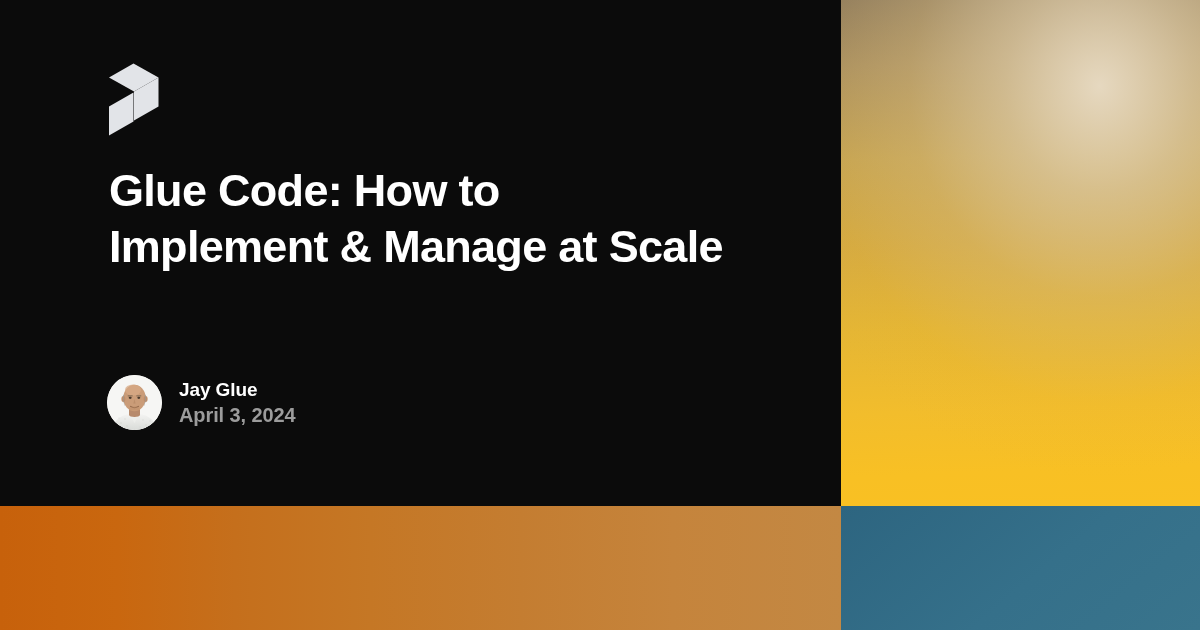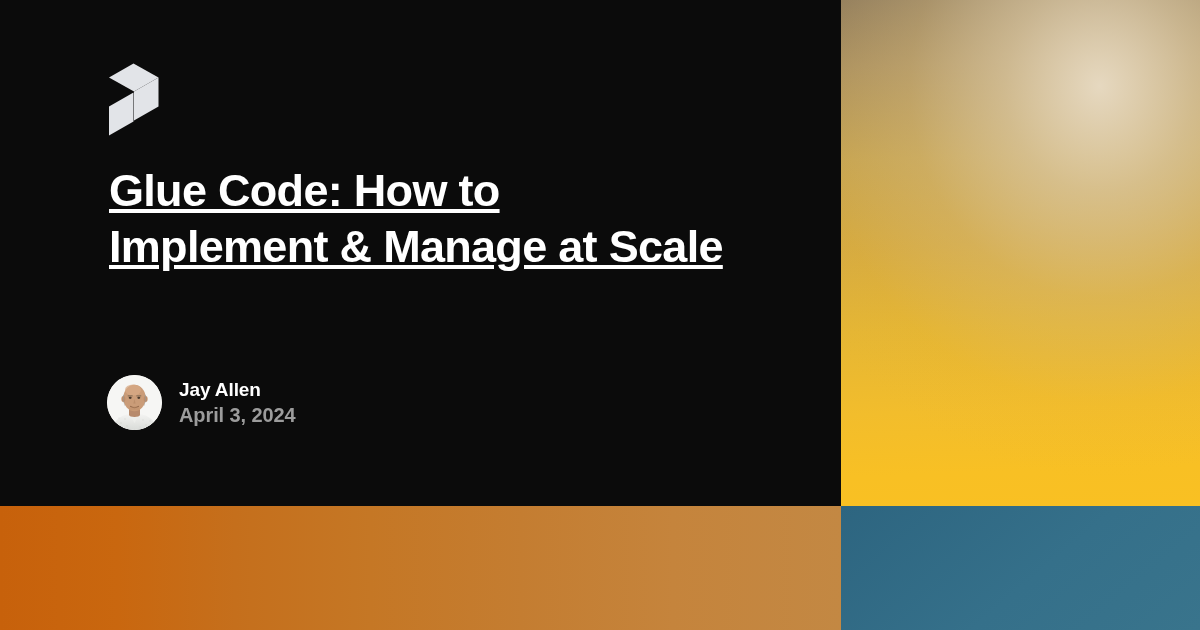--- a/index.html
+++ b/index.html
@@ -108,21 +108,20 @@
     left: 109px;
     top: 163px;
     width: 620px;
     margin: 0;
     color: #FFFFFF;
     font-family: "Liberation Sans", sans-serif;
     font-size: 45px;
     font-weight: 700;
     line-height: 56px;
     letter-spacing: -0.7px;
-    text-decoration: underline;
   }
 
   .byline {
     position: absolute;
     left: 107px;
     top: 375px;
     display: flex;
     align-items: center;
     gap: 17px;
   }
@@ -236,19 +235,19 @@
 
             <path d="M27.4 24 L26.4 28.4 L28.6 28.4 Z" fill="#B98C69" opacity="0.85"></path>
 
             <path d="M23.6 31.4 C25.6 33.1 29.4 33.1 31.4 31.4" stroke="#8E6347" stroke-width="1.1" fill="none" stroke-linecap="round"></path>
 
             <ellipse cx="27.5" cy="33.4" rx="5.2" ry="2.1" fill="#BC8D69" opacity="0.45"></ellipse>
           </g>
         </svg>
       </div>
       <div class="byline-text">
-        <span class="author-name">Jay Allen</span>
+        <span class="author-name">Jay Glue</span>
         <span class="publish-date">April 3, 2024</span>
       </div>
     </div>
 
   </div>
 </div>
 
 </body></html>

